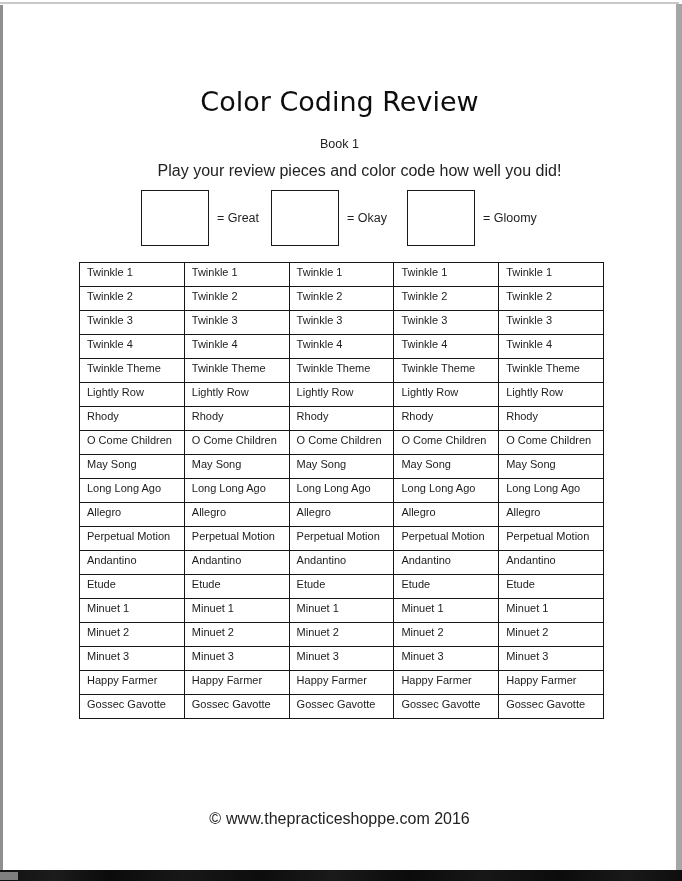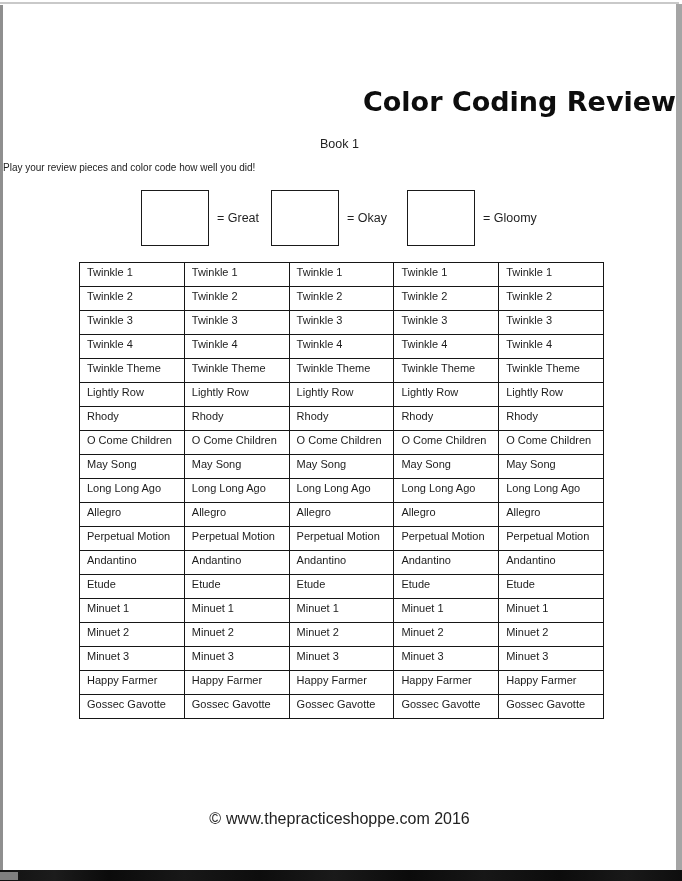--- a/index.html
+++ b/index.html
@@ -35,34 +35,34 @@
   .bar-corner {
     position: absolute; left: 0; top: 2px; width: 18px; height: 8px;
     background: #7f7f7f;
   }
 
   
   .page { position: absolute; left: 3px; top: 4px; width: 673px; height: 866px; }
 
   .title {
     position: absolute; left: 0; top: 82px; width: 100%;
-    text-align: right;
+    text-align: center;
     font-family: "DejaVu Sans", sans-serif;
-    font-weight: 700;
+    font-weight: 400;
     font-size: 27px;
     letter-spacing: 0px;
     color: #0d0d0d;
   }
   .subtitle {
     position: absolute; left: 0; top: 133px; width: 100%;
     text-align: center; font-size: 12.5px; color: #222;
   }
   .instruction {
     position: absolute; left: 0; top: 158px; width: 100%;
-    font-size: 10px; color: #222;
+    text-align: center; font-size: 16px; color: #222; padding-left: 40px;
   }
 
   
   .legend { position: absolute; left: 0; top: 0; width: 100%; height: 0; }
   .legend-item { position: absolute; display: flex; align-items: center; }
   .legend-item.great  { left: 138px; top: 186px; }
   .legend-item.okay   { left: 268px; top: 186px; }
   .legend-item.gloomy { left: 404px; top: 186px; }
   .legend-box {
     width: 68px; height: 56px;

